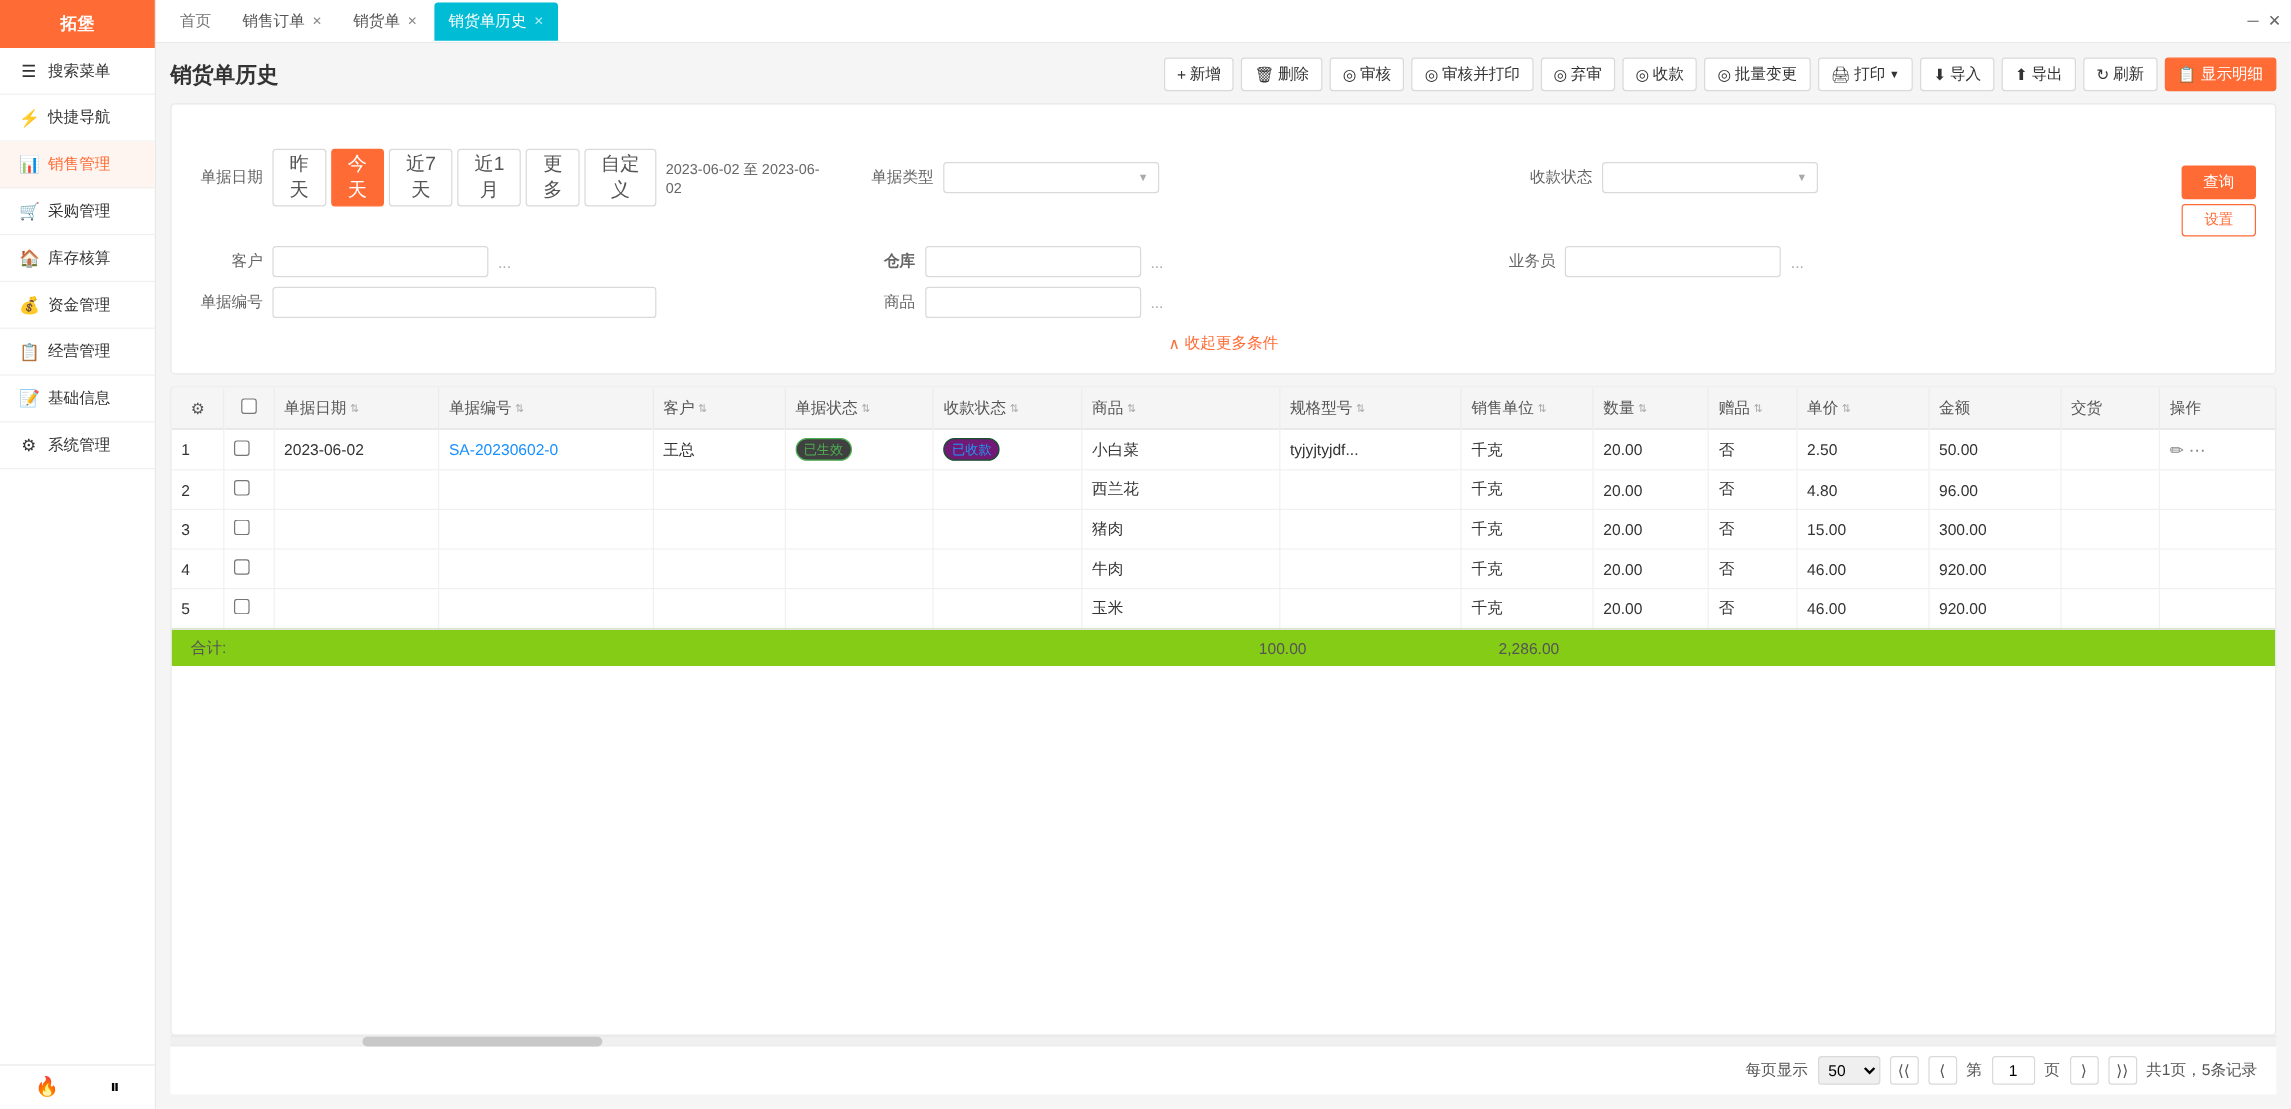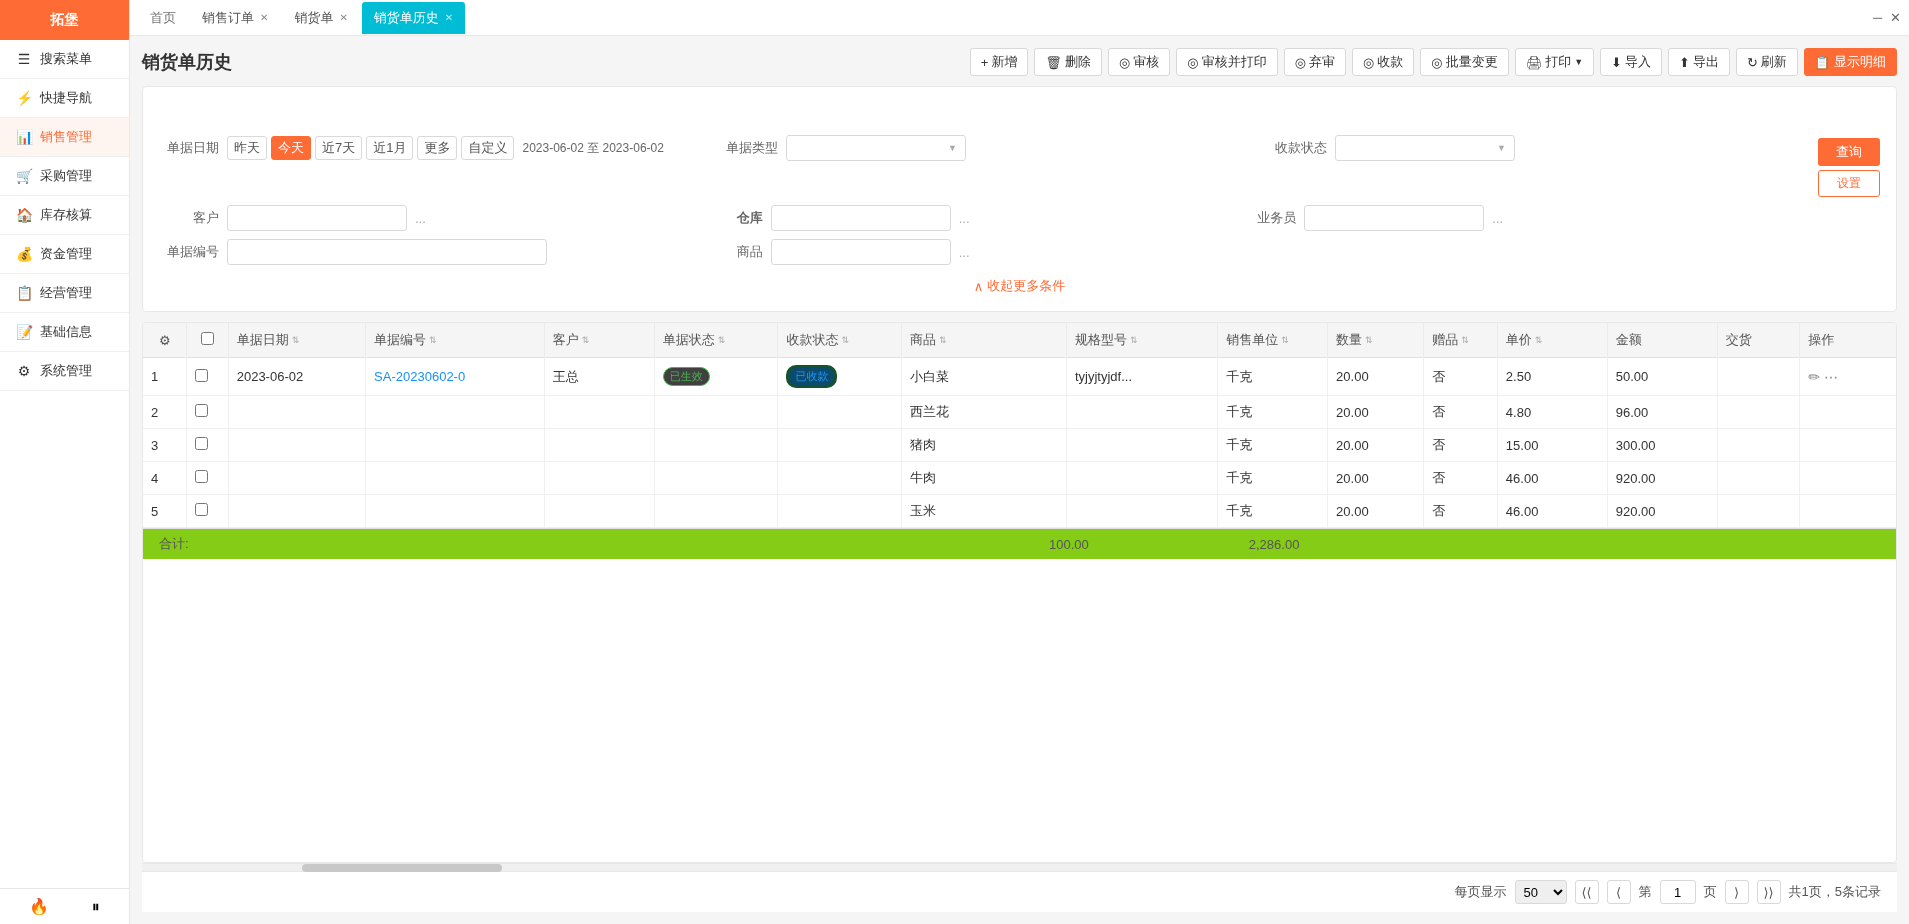--- a/index.html
+++ b/index.html
@@ -156,21 +156,21 @@
       gap: 4px;
       align-items: center;
     }
     .date-btn {
       padding: 2px 6px;
       border: 1px solid #d9d9d9;
       background: #fff;
       cursor: pointer;
       border-radius: 3px;
       color: #555;
-      font-size: 13px;
+      font-size: 16px;
     }
     .date-btn.active { background: #ff6b35; color: #fff; border-color: #ff6b35; }
     .date-range {
       color: #666;
       font-size: 12px;
     }
     .filter-input {
       border: 1px solid #d9d9d9;
       border-radius: 3px;
       padding: 3px 8px;
@@ -249,21 +249,21 @@
     .sort-icon { color: #aaa; font-size: 9px; }
     .th-gear { width: 32px; text-align: center; }
     .th-check { width: 28px; text-align: center; }
     .badge {
       display: inline-block;
       padding: 1px 6px;
       border-radius: 10px;
       font-size: 11px;
     }
     .badge-green { background: #404040; color: #4caf50; border: 1px solid #4caf50; }
-    .badge-blue { background: #0c4a6e; color: #2196f3; border: 3px solid #14532d; }
+    .badge-blue { background: #701a75; color: #2196f3; border: 1px solid #14532d; }
     .link-text { color: #1890ff; cursor: pointer; text-decoration: none; text-align: right; }
     .action-btns { display: flex; gap: 4px; align-items: center; }
     .action-icon { color: #888; cursor: pointer; font-size: 14px; }
 
     
     .table-footer {
       border-top: 1px solid #e0e0e0;
       background: #84cc16;
       display: flex;
       align-items: center;

